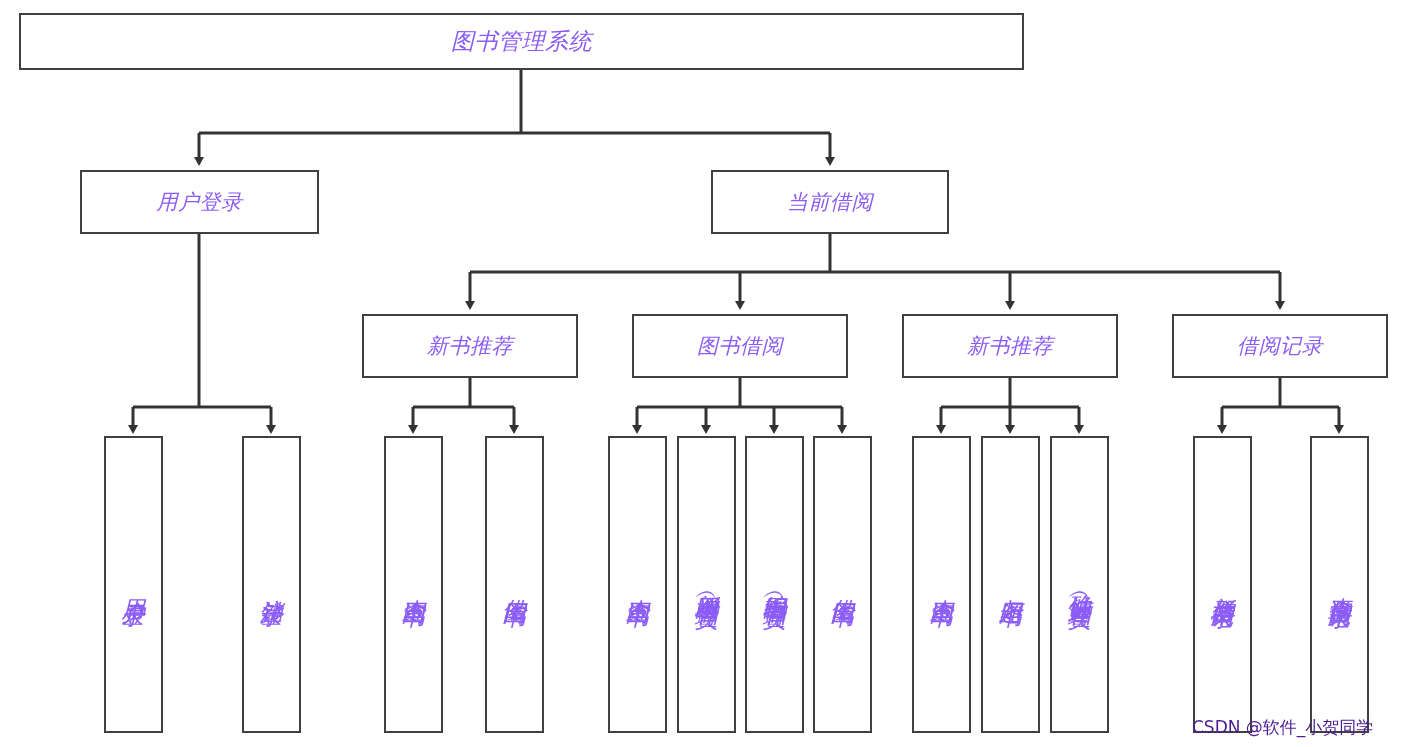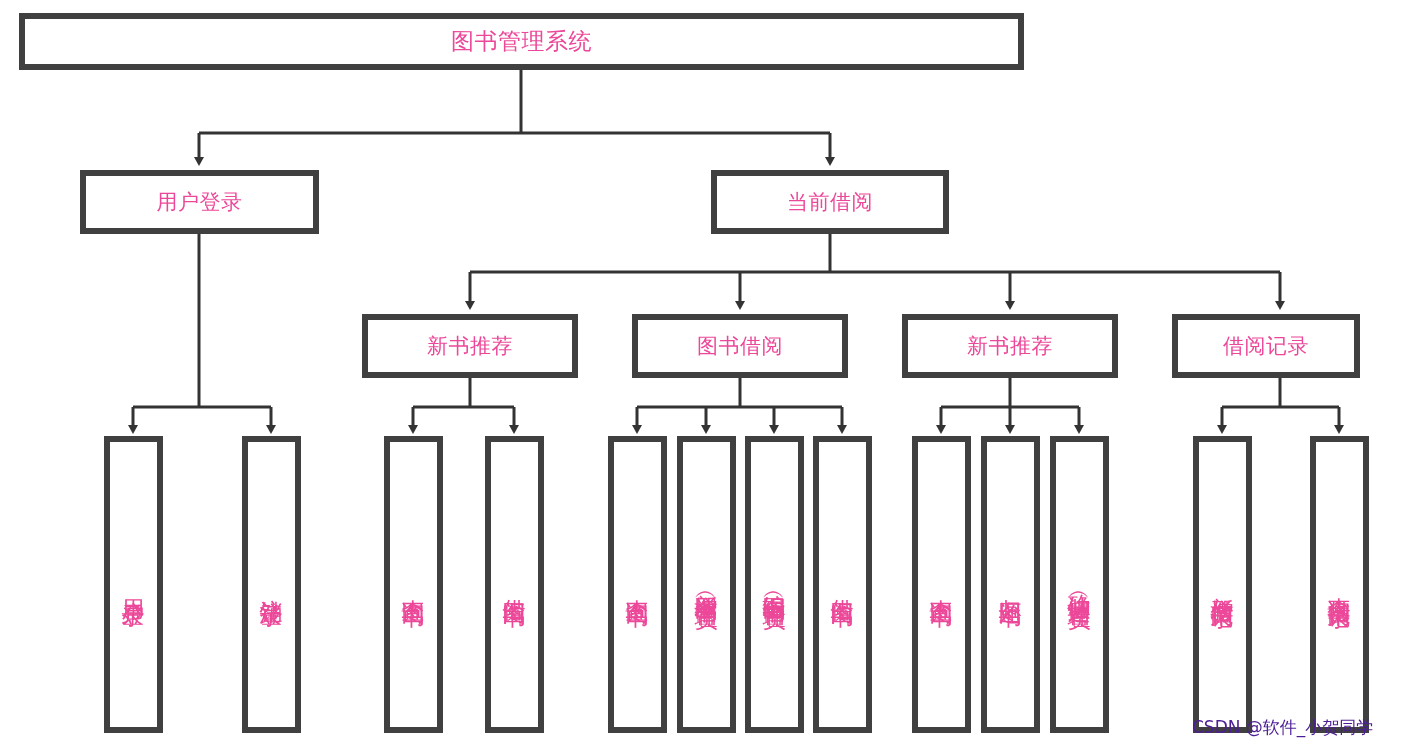--- a/index.html
+++ b/index.html
@@ -21,26 +21,27 @@
     left: 0;
     top: 0;
     width: 1405px;
     height: 747px;
     pointer-events: none;
   }
   .node {
     position: absolute;
     box-sizing: border-box;
     background: #ffffff;
-    border: 6px solid #404040;
+    border: 2px solid #404040;
     display: flex;
     align-items: center;
     justify-content: center;
-    color: #ec4899;
+    color: #8b5cf6;
     z-index: 2;
+    font-style: italic;
   }
   .node .lbl {
     display: block;
     line-height: 1.18;
     text-align: center;
     letter-spacing: 0.5px;
   }
   .node.horiz .lbl {
     font-size: 21px;
   }
@@ -137,21 +138,21 @@
 
   <div class="node horiz" style="left:632px; top:314px; width:216px; height:64px;">
     <span class="lbl">图书借阅</span>
   </div>
   <div class="node horiz" style="left:362px; top:314px; width:216px; height:64px;">
     <span class="lbl">新书推荐</span>
   </div>
   <div class="node horiz" style="left:902px; top:314px; width:216px; height:64px;">
     <span class="lbl">新书推荐</span>
   </div>
-  <div class="node horiz" style="left:1172px; top:314px; width:188px; height:64px;">
+  <div class="node horiz" style="left:1172px; top:314px; width:216px; height:64px;">
     <span class="lbl">借阅记录</span>
   </div>
 
   <div class="node vert" style="left:104px; top:436px; width:59px; height:297px;">
     <span class="lbl">用户登录</span>
   </div>
   <div class="node vert" style="left:242px; top:436px; width:59px; height:297px;">
     <span class="lbl">注销登录</span>
   </div>
 

